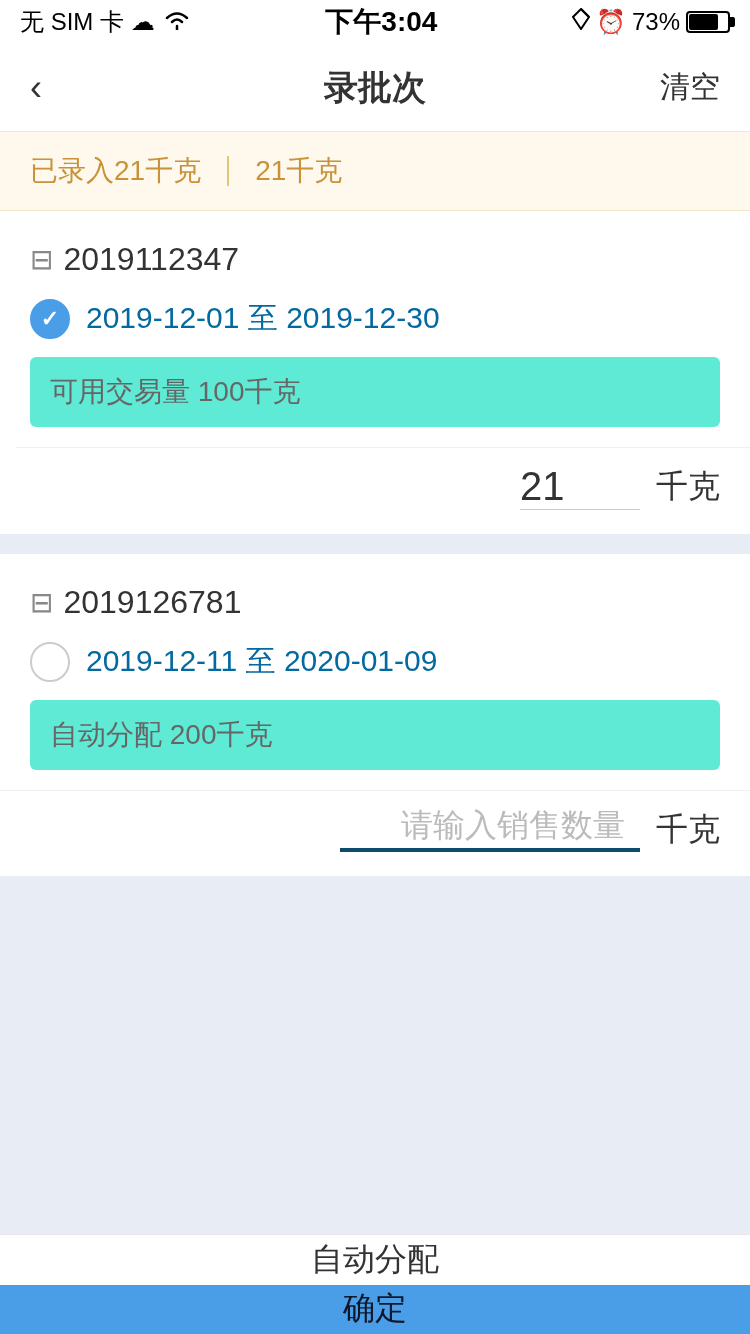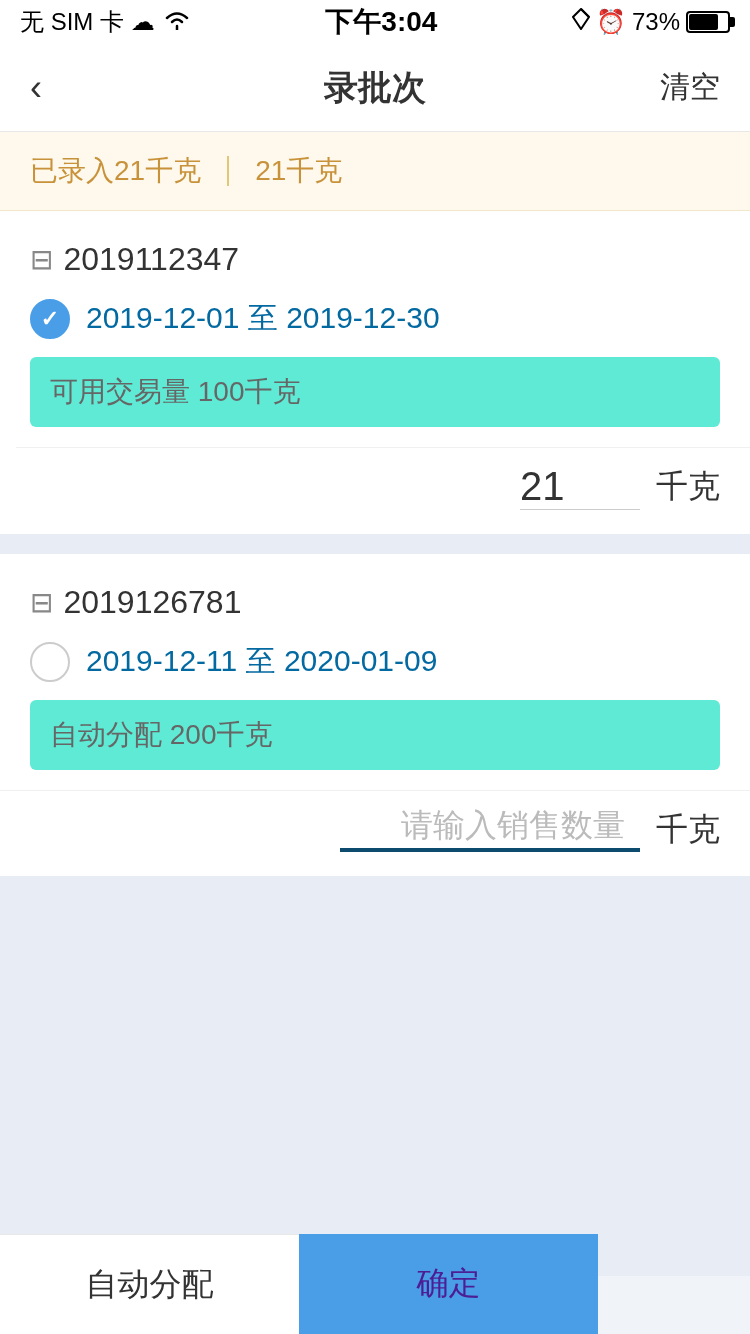--- a/index.html
+++ b/index.html
@@ -248,42 +248,43 @@
       background: #e8edf5;
       flex: 1;
       min-height: 400px;
     }
 
     
     .bottom-bar {
       position: fixed;
       bottom: 0;
       left: 0;
-      width: 598px;
+      width: 750px;
       height: 100px;
       display: flex;
+      flex-direction: column;
     }
     .btn-auto {
       flex: 1;
       background: #fff;
       border: none;
       font-size: 32px;
       color: #333;
       cursor: pointer;
       display: flex;
       align-items: center;
       justify-content: center;
       border-top: 1px solid #e8e8e8;
     }
     .btn-confirm {
       flex: 1;
       background: #4a9ee8;
       border: none;
       font-size: 32px;
-      color: #4c1d95;
+      color: #0f172a;
       cursor: pointer;
       display: flex;
       align-items: center;
       justify-content: center;
     }
 
     .content-area {
       padding-bottom: 100px;
     }
   </style>

